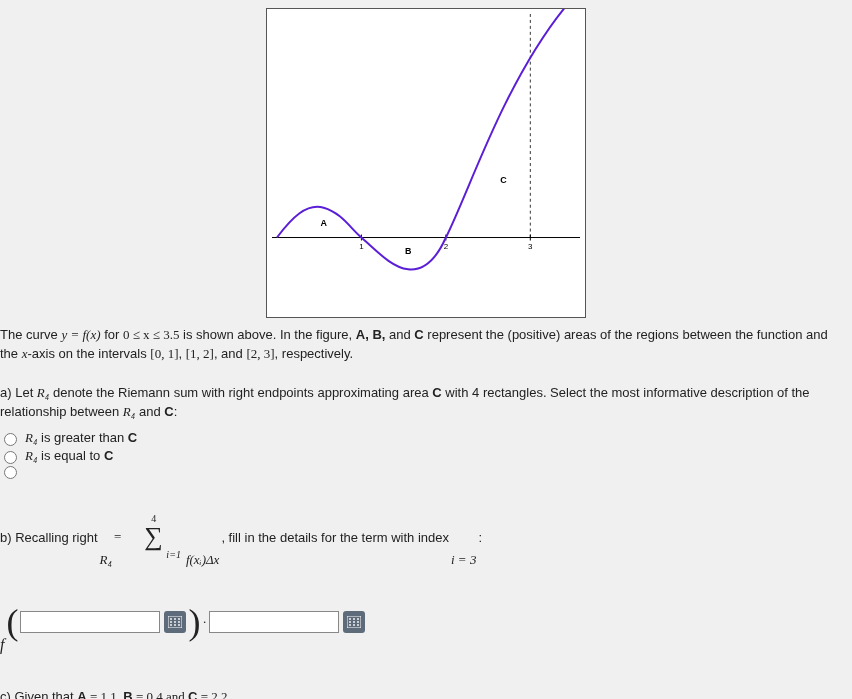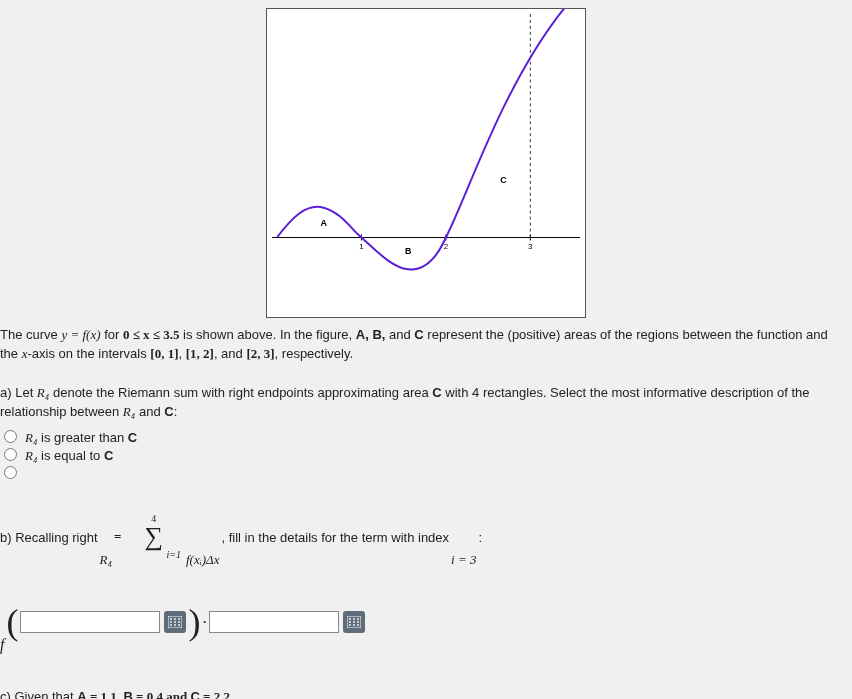--- a/index.html
+++ b/index.html
@@ -25,24 +25,24 @@
       border: 1px solid #555;
       position: relative;
     }
     .graph-box svg {
       position: absolute;
       top: 0; left: 0;
       width: 100%; height: 100%;
     }
     .question { padding: 2px 4px 4px 0; line-height: 1.45; }
     .math-it { font-style: italic; font-family: 'Times New Roman', serif; margin-top: 46px; }
-    .math-rm { font-family: 'Times New Roman', serif; font-weight: bold; }
+    .math-rm { font-family: 'Times New Roman', serif; }
     .math-bf { font-weight: bold; font-family: Liberation Sans, sans-serif; }
     .options { padding: 4px 0 8px 4px; }
-    .opt-row { display: flex; align-items: flex-start; gap: 4px; padding: 1px 0; }
+    .opt-row { display: flex; align-items: flex-end; gap: 4px; padding: 1px 0; }
     .opt-row input[type=radio] { margin: 0 4px 0 0; }
     .inline-row { display: flex; align-items: center; flex-wrap: wrap; gap: 2px; padding: 4px 0; }
     .sum-block {
       display: inline-flex;
       flex-direction: column;
       align-items: center;
       font-family: 'Times New Roman', serif;
       line-height: 1;
       margin: 0 3px;
       vertical-align: middle;

